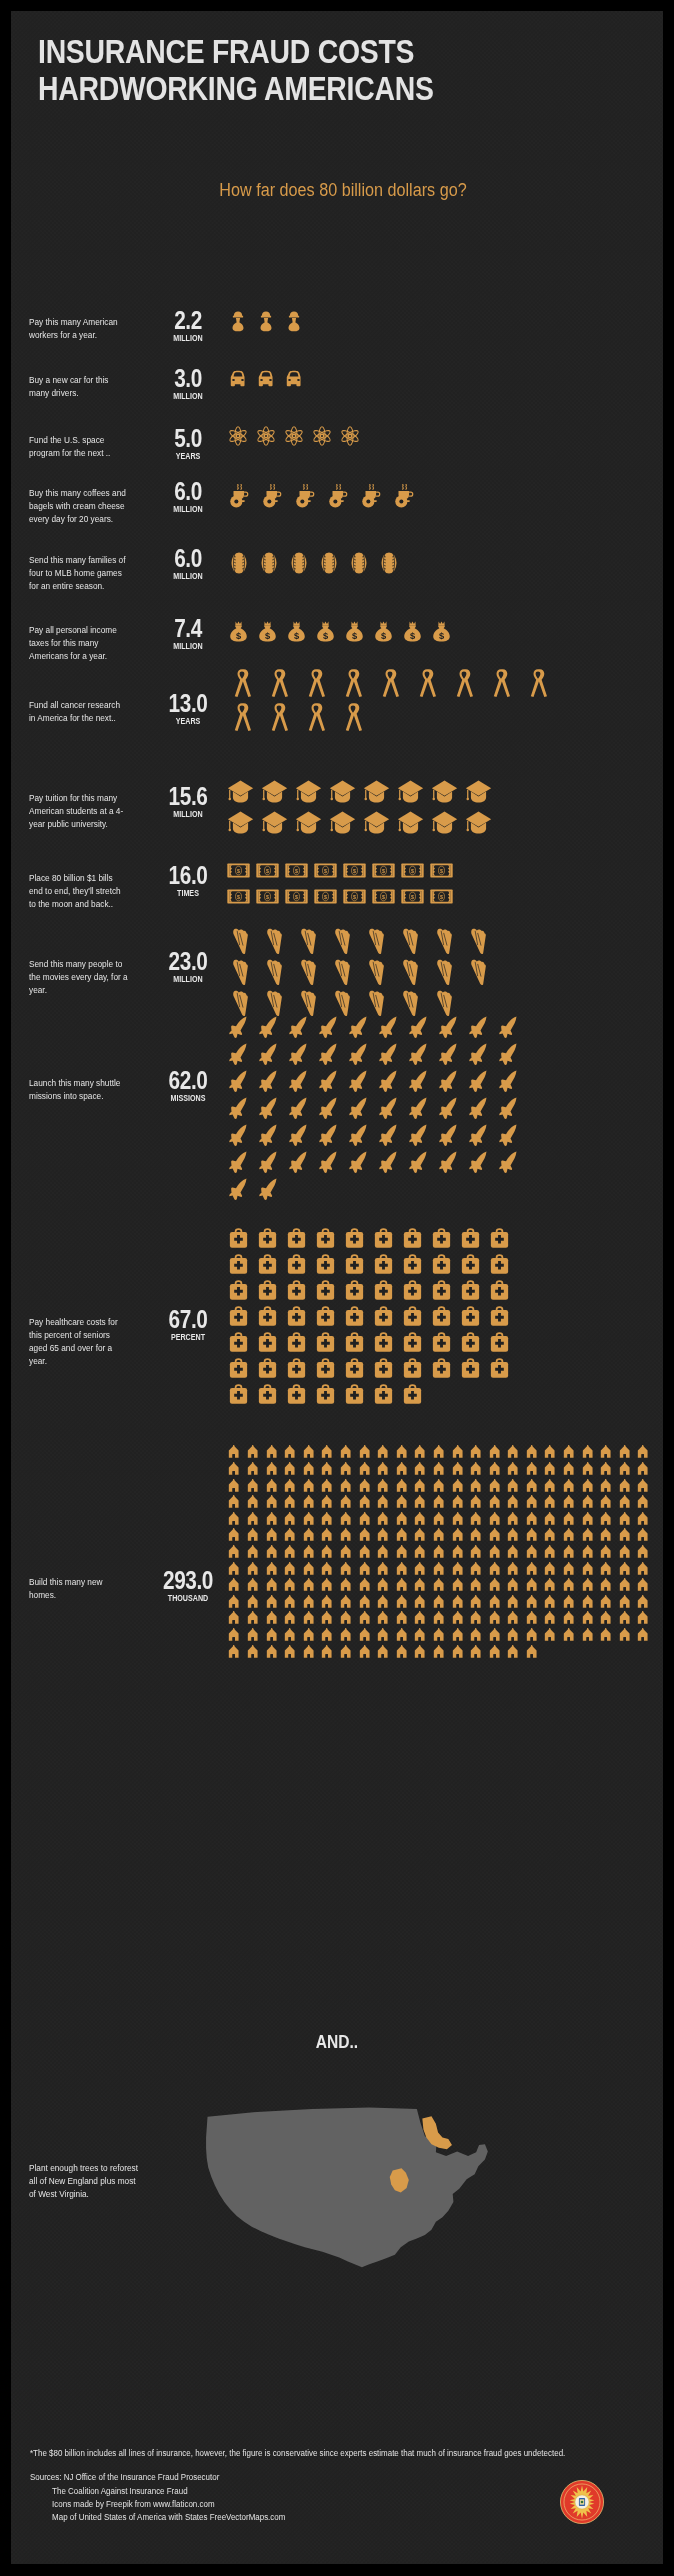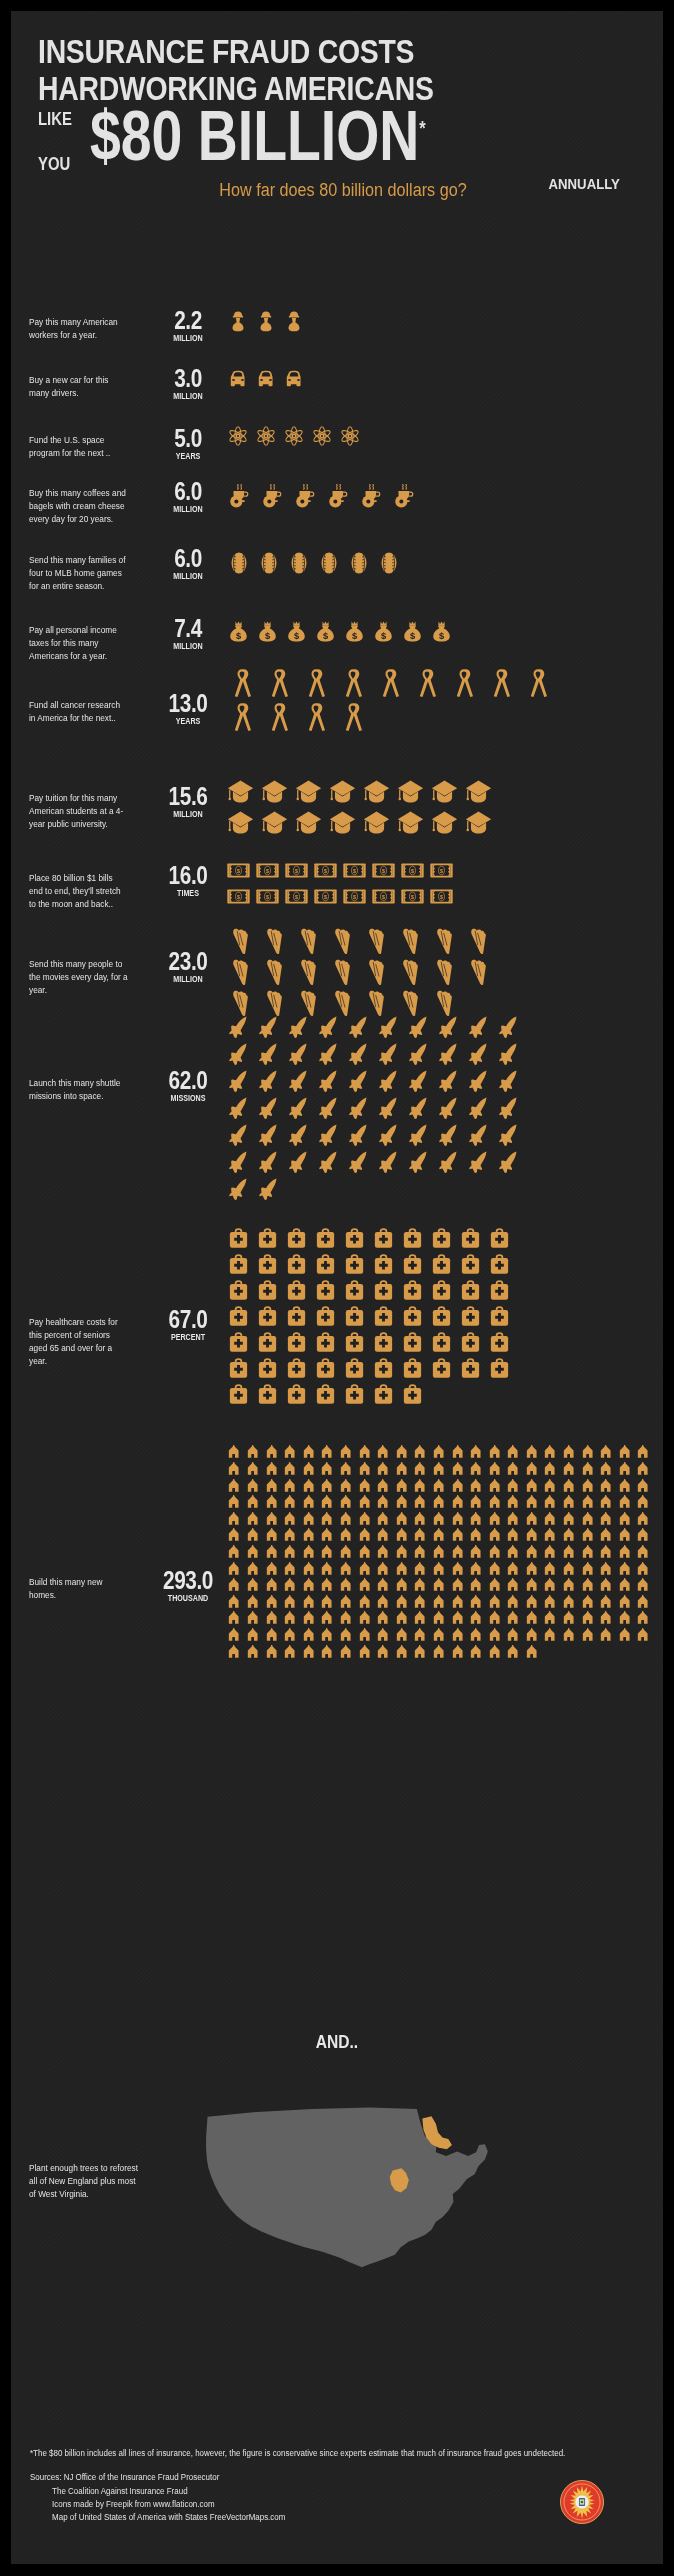--- a/index.html
+++ b/index.html
@@ -147,28 +147,20 @@
 </style>
 </head>
 <body>
 
 <div id="page">
   <div id="board">
 
     <div class="hdr">
       <div class="hline hl1">INSURANCE FRAUD COSTS</div>
       <div class="hline hl2">HARDWORKING AMERICANS</div>
-      <div class="bigrow">
-        <div class="likeyou">
-          <span class="l1">LIKE</span>
-          <span class="l2">YOU</span>
-        </div>
-        <div class="bigamt"><span>$80 BILLION</span><sup>*</sup></div>
-        <div class="annually">ANNUALLY</div>
-      </div>
       <div class="subq">How far does 80 billion dollars go?</div>
     </div>
 
     <div id="rows">
         <div class="row" style="top: 0px;">
           <div class="rlabel" style="top: 305px;">Pay this many American workers for a year.</div>
           <div class="rnum" style="top: 297px;">
             <span class="v">2.2</span>
             <span class="u">MILLION</span>
           </div>

